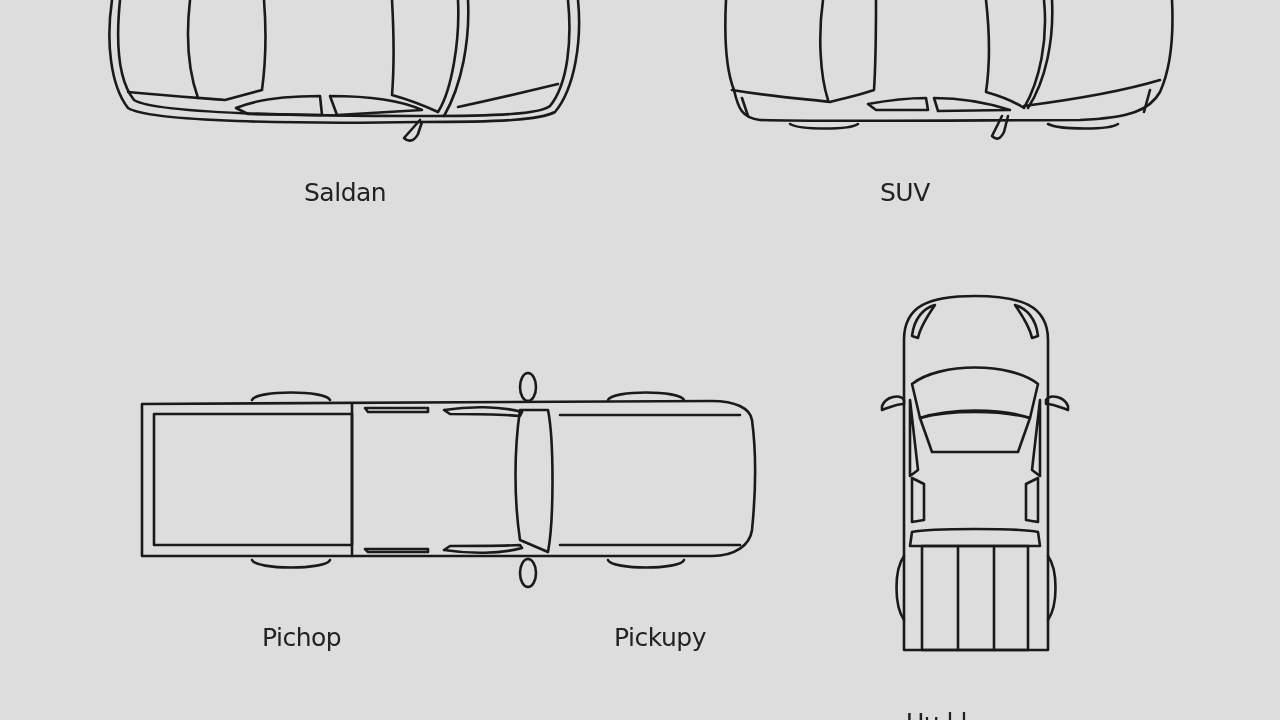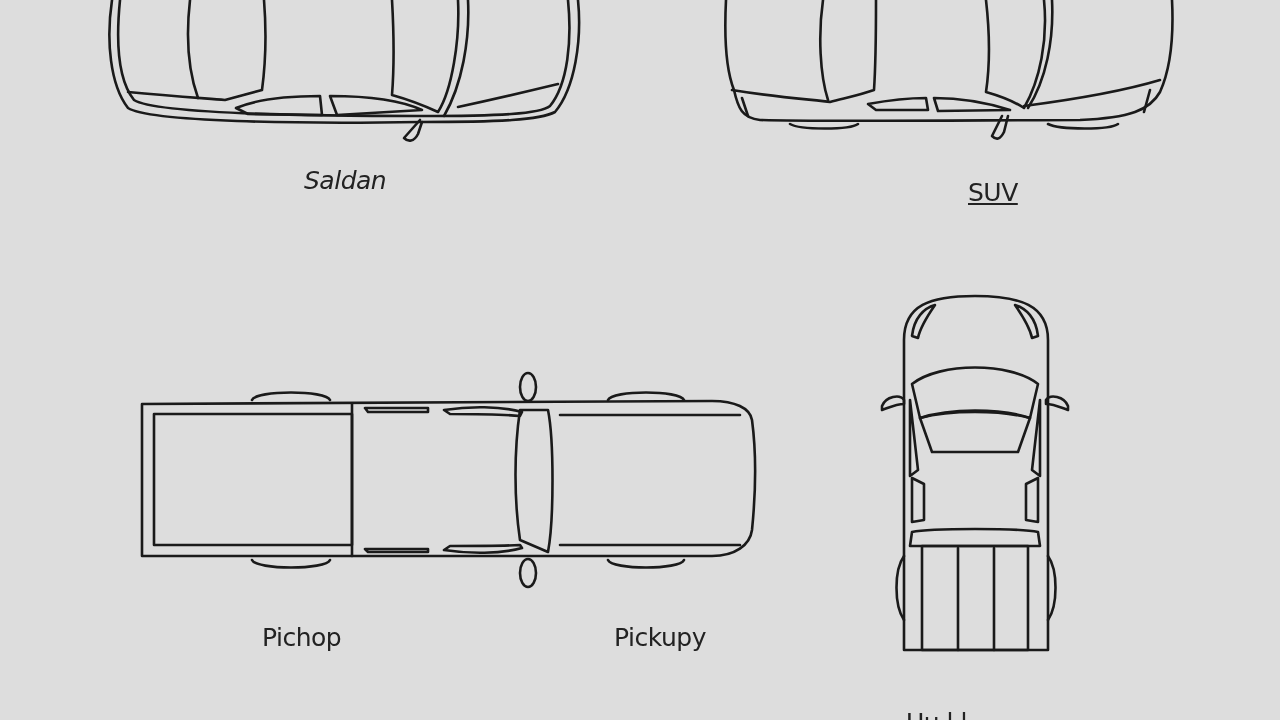--- a/index.html
+++ b/index.html
@@ -1,20 +1,20 @@
 <!DOCTYPE html>
 <html><head>
 <meta charset="utf-8">
 <style>
   html, body { margin:0; padding:0; }
   body { width:1280px; height:720px; background:#dddddd; overflow:hidden; position:relative; font-family:"DejaVu Sans", sans-serif; }
   svg.art { position:absolute; left:0; top:0; width:1280px; height:720px; }
   .lbl { position:absolute; color:#222; font-size:25px; letter-spacing:-0.5px; }
-  #l-sedan { left:304px; top:166px;font-style:italic; }
-  #l-suv { left:968px; top:178px;text-decoration:underline; }
+  #l-sedan { left:304px; top:178px; }
+  #l-suv { left:880px; top:178px; }
   #l-pick1 { left:262px; top:623px; }
   #l-pick2 { left:604px; top:623px;margin-left:10px; }
   #l-cut { left:906px; top:708px; }
 </style>
 </head>
 <body>
 
 <svg class="art" viewBox="0 0 1280 720" fill="none" stroke="#1a1a1a" stroke-width="2.6" stroke-linecap="round" stroke-linejoin="round">
 
   <g>

